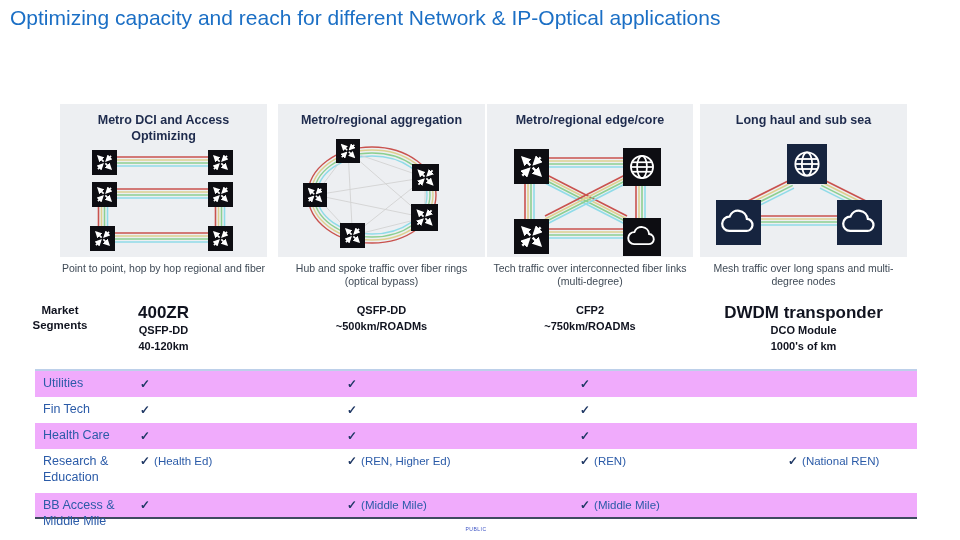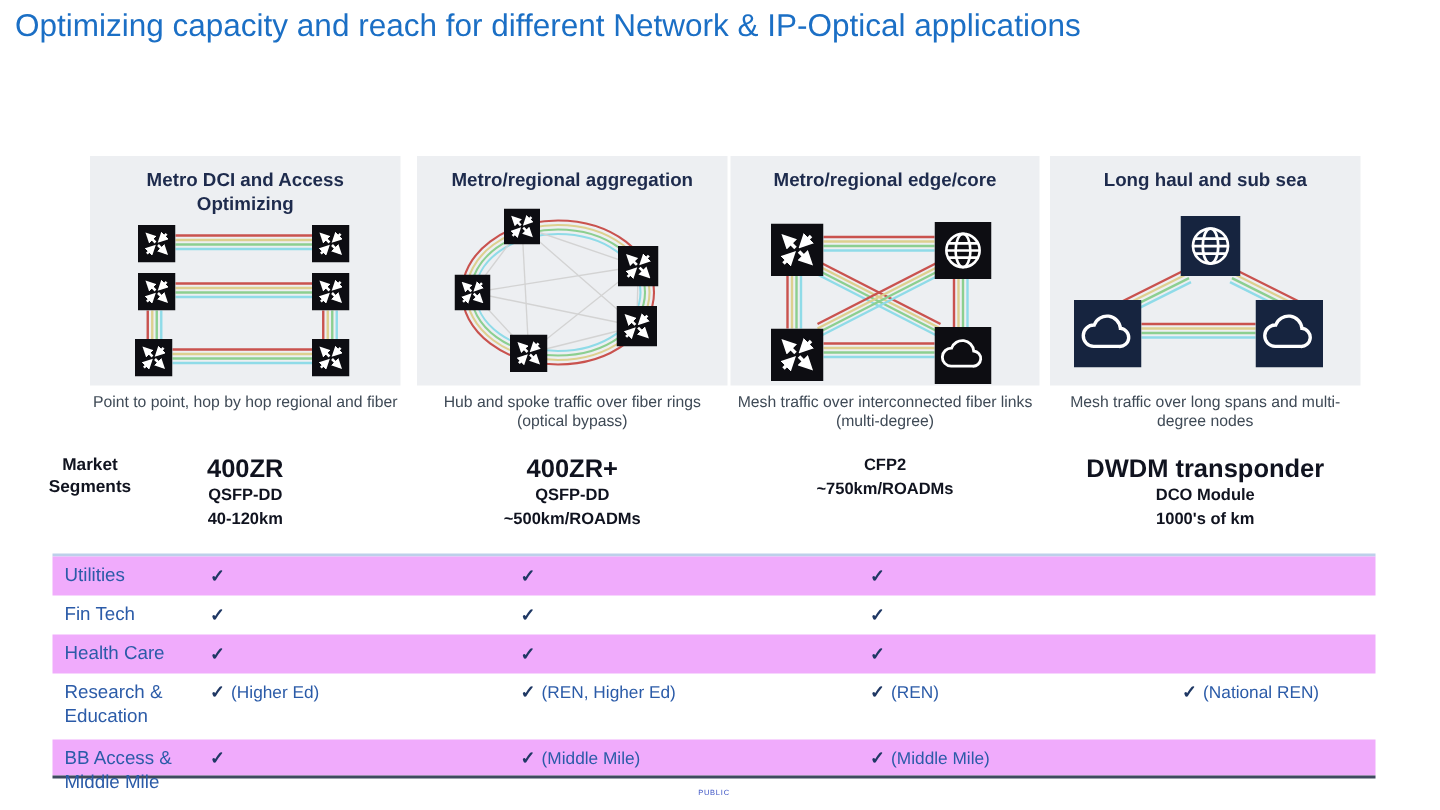--- a/index.html
+++ b/index.html
@@ -166,21 +166,21 @@
         <line x1="140" y1="76" x2="58" y2="118" stroke="#8CCF90"></line>
         <line x1="140" y1="79" x2="58" y2="121" stroke="#8FDBE8"></line>
     </g>
     <use href="#sym-router" x="27" y="45" width="35" height="35" class="node-black"></use>
     <use href="#sym-globe" x="136" y="44" width="38" height="38" class="node-black"></use>
     <use href="#sym-router" x="27" y="115" width="35" height="35" class="node-black"></use>
     <use href="#sym-cloud" x="136" y="114" width="38" height="38" class="node-black"></use>
   </svg>
   <div class="card-title">Metro/regional edge/core</div>
 </div>
-<div class="abs caption" style="left:487px;width:206px;">Mesh traffic over interconnected fiber links (multi-degree)</div>
+<div class="abs caption" style="left:487px;width:206px;">Tech traffic over interconnected fiber links (multi-degree)</div>
 
 <div class="abs card" style="left:700px;">
   <svg class="diagram" width="207" height="153" viewBox="0 0 207 153">
     <g class="stripe">
       <line x1="90" y1="76" x2="46" y2="98" stroke="#C9524E"></line>
         <line x1="91.3" y1="78.7" x2="47.3" y2="100.7" stroke="#DDD08F"></line>
         <line x1="92.7" y1="81.4" x2="48.7" y2="103.4" stroke="#8CCF90"></line>
         <line x1="94" y1="84.1" x2="50" y2="106.1" stroke="#8FDBE8"></line>
       <line x1="124" y1="76" x2="168" y2="98" stroke="#C9524E"></line>
         <line x1="122.7" y1="78.7" x2="166.7" y2="100.7" stroke="#DDD08F"></line>
@@ -200,21 +200,20 @@
 <div class="abs caption" style="left:700px;">Mesh traffic over long spans and multi-degree nodes</div>
 
 <div class="abs mkt-label">Market Segments</div>
 
 <div class="abs product" style="left:60px;">
   <div class="pname">400ZR</div>
   <div class="psub">QSFP-DD</div>
   <div class="psub">40-120km</div>
 </div>
 <div class="abs product" style="left:278px;">
-  <div class="pname">400ZR+</div>
   <div class="psub">QSFP-DD</div>
   <div class="psub">~500km/ROADMs</div>
 </div>
 <div class="abs product" style="left:487px;width:206px;">
   <div class="psub">CFP2</div>
   <div class="psub">~750km/ROADMs</div>
 </div>
 <div class="abs product" style="left:700px;">
   <div class="pname">DWDM transponder</div>
   <div class="psub">DCO Module</div>
@@ -240,21 +239,21 @@
   </div>
       <div class="trow shaded">
     <div class="tlabel">Health Care</div>
     <div class="tcell"><span class="chk">✓</span><span class="note"></span></div>
     <div class="tcell"><span class="chk">✓</span><span class="note"></span></div>
     <div class="tcell"><span class="chk">✓</span><span class="note"></span></div>
     <div class="tcell"><span class="chk"></span><span class="note"></span></div>
   </div>
       <div class="trow tall h44">
     <div class="tlabel">Research &amp; Education</div>
-    <div class="tcell"><span class="chk">✓</span><span class="note">(Higher Ed)</span></div>
+    <div class="tcell"><span class="chk">✓</span><span class="note">(Health Ed)</span></div>
     <div class="tcell"><span class="chk">✓</span><span class="note">(REN, Higher Ed)</span></div>
     <div class="tcell"><span class="chk">✓</span><span class="note">(REN)</span></div>
     <div class="tcell"><span class="chk">✓</span><span class="note">(National REN)</span></div>
   </div>
       <div class="trow shaded tall h41">
     <div class="tlabel">BB Access &amp; Middle Mile</div>
     <div class="tcell"><span class="chk">✓</span><span class="note"></span></div>
     <div class="tcell"><span class="chk">✓</span><span class="note">(Middle Mile)</span></div>
     <div class="tcell"><span class="chk">✓</span><span class="note">(Middle Mile)</span></div>
     <div class="tcell"><span class="chk"></span><span class="note"></span></div>

